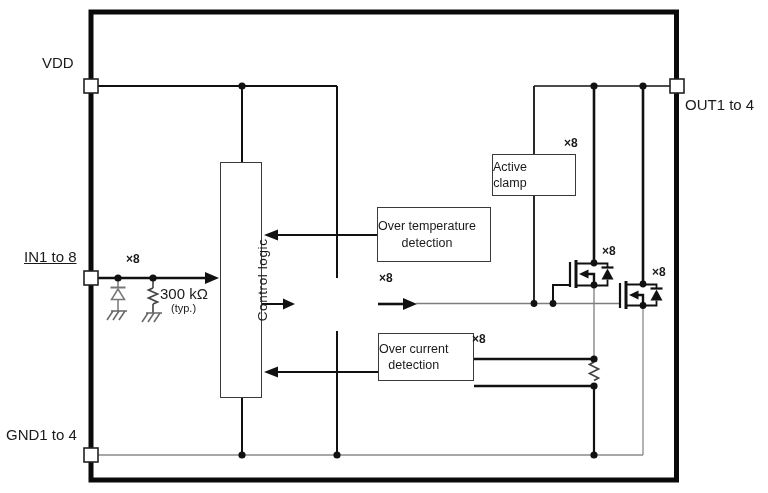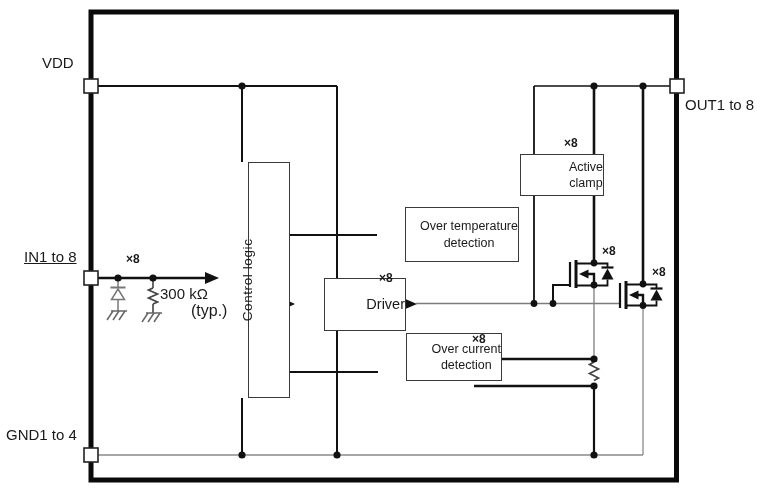--- a/index.html
+++ b/index.html
@@ -1,27 +1,27 @@
 <!DOCTYPE html>
 <html><head>
 <meta charset="utf-8">
 <style>
   html,body{margin:0;padding:0;background:#ffffff;}
   .canvas{position:relative;width:768px;height:493px;background:#ffffff;
           font-family:"Liberation Sans",sans-serif;color:#1a1a1a;overflow:hidden;}
   svg.wires{position:absolute;left:0;top:0;}
   .block{position:absolute;box-sizing:border-box;background:#ffffff;border:1.5px solid #3a3a3a;
-         display:flex;align-items:center;justify-content:flex-end;text-align:center;
-         font-size:12.5px;line-height:1.32;white-space:pre-line;margin-left:28px;}
+         display:flex;align-items:center;justify-content:flex-start;text-align:center;
+         font-size:12.5px;line-height:1.32;white-space:pre-line;}
   .block.control span{transform:rotate(-90deg);white-space:nowrap;font-size:13.5px;letter-spacing:.6px;}
   .block.driver{font-size:14.5px;}
   .lbl{position:absolute;font-size:15px;white-space:nowrap;}
   .mult{position:absolute;font-size:12px;font-weight:700;white-space:nowrap;}
   .resval{position:absolute;font-size:15px;white-space:nowrap;}
-  .restyp{position:absolute;font-size:16px;white-space:nowrap;margin-left:20px;}
+  .restyp{position:absolute;font-size:11px;white-space:nowrap;}
 </style>
 </head>
 <body>
 
 <div class="canvas">
 
   <svg class="wires" width="768" height="493" viewBox="0 0 768 493">
 
     <rect x="91" y="12" width="585.5" height="468" fill="none" stroke="#0a0a0a" stroke-width="5"></rect>
 
@@ -167,43 +167,40 @@
       <rect x="84" y="271" width="14" height="14"></rect>
       <rect x="84" y="448" width="14" height="14"></rect>
       <rect x="670" y="79" width="14" height="14"></rect>
     </g>
   </svg>
 
   <div class="block control" style="left:220px;top:162px;width:42px;height:236px;">
     <span>Control  logic</span>
   </div>
 
-  <div class="block driver" style="left:296px;top:278px;width:82px;height:53px;">
-    <span>Driver</span>
-  </div>
 
   <div class="block" style="left:377px;top:207px;width:114px;height:55px;">
     <span>Over temperature
 detection</span>
   </div>
 
   <div class="block" style="left:378px;top:333px;width:96px;height:48px;">
     <span>Over current
 detection</span>
   </div>
 
   <div class="block" style="left:492px;top:154px;width:84px;height:42px;">
     <span>Active
 clamp</span>
   </div>
 
   <div class="lbl" style="left:42px;top:54px;">VDD</div>
   <div class="lbl" style="left:24px;top:248px;text-decoration:underline;">IN1 to 8</div>
   <div class="lbl" style="left:6px;top:426px;">GND1 to 4</div>
-  <div class="lbl" style="left:685px;top:96px;">OUT1 to 8</div>
+  <div class="lbl" style="left:685px;top:96px;">OUT1 to 4</div>
 
   <div class="mult" style="left:126px;top:252px;">×8</div>
   <div class="mult" style="left:379px;top:271px;">×8</div>
   <div class="mult" style="left:564px;top:136px;">×8</div>
   <div class="mult" style="left:472px;top:332px;">×8</div>
   <div class="mult" style="left:602px;top:244px;">×8</div>
   <div class="mult" style="left:652px;top:265px;">×8</div>
 
   <div class="resval" style="left:160px;top:285px;">300 kΩ</div>
   <div class="restyp" style="left:171px;top:302px;">(typ.)</div>

